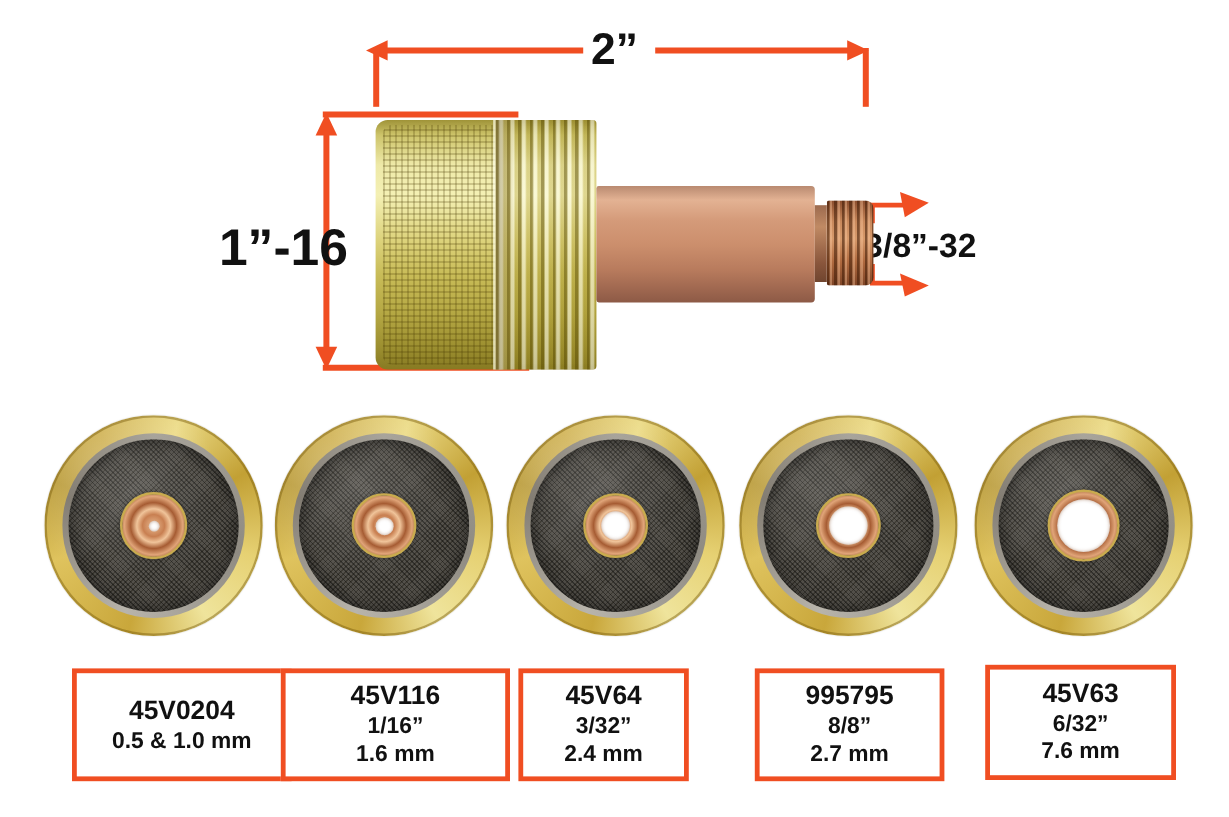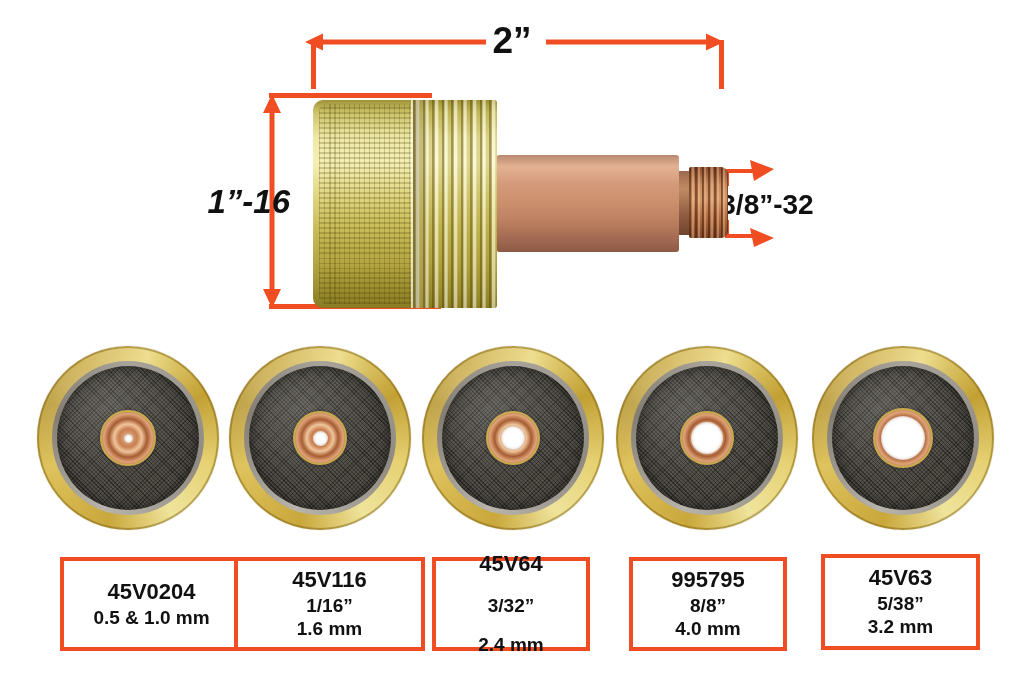--- a/index.html
+++ b/index.html
@@ -10,21 +10,21 @@
   }
 
   
   svg.dims { position:absolute; left:0; top:0; width:1024px; height:681px; pointer-events:none; }
   svg.dims .dl { stroke:var(--accent); stroke-width:5; fill:none; }
   svg.dims .hk { stroke:var(--accent); stroke-width:4; fill:none; }
   svg.dims .ah { fill:var(--accent); stroke:none; }
 
   .dim-label { position:absolute; color:#111; font-weight:700; text-align:center; }
   .dim-w { left:478px; top:20px; width:68px; font-size:37px; }
-  .dim-l { left:180px; top:183px; width:110px; font-size:33px; text-align:right;font-style:italic; }
+  .dim-l { left:180px; top:183px; width:110px; font-size:43px; text-align:right; }
   .dim-r { left:711px; top:189px; width:112px; font-size:28px; }
 
   
   .brass {
     position:absolute; left:313px; top:100px; width:184px; height:208px;
     border-radius:10px 3px 3px 10px;
     background:linear-gradient(180deg,#9f9338 0%,#cdc46a 6%,#eee9a8 18%,#f4f0b4 30%,#ddd37c 48%,#c8bc58 62%,#b4a743 78%,#9c8f30 91%,#877a22 100%);
   }
   .knurl {
     position:absolute; left:6px; top:4px; width:94px; height:200px; border-radius:8px 0 0 8px;
@@ -101,21 +101,21 @@
   .plabel {
     position:absolute; box-sizing:border-box; top:557px; height:94px;
     border:4px solid var(--accent); background:#fff;
     display:flex; flex-direction:column; justify-content:center; align-items:center;
     color:#111; text-align:center; line-height:1.22;
   }
   .plabel .pn    { font-size:22px; font-weight:700; }
   .plabel .psize { font-size:19px; font-weight:700; }
   .pl-1 { left:60px;  width:183px; }
   .pl-2 { left:234px; width:191px; }
-  .pl-3 { left:432px; width:158px;gap:16px; }
+  .pl-3 { left:432px; width:142px; }
   .pl-4 { left:629px; width:158px; }
   .pl-5 { left:821px; top:554px; width:159px; height:96px; }
 </style>
 </head>
 <body>
 
 <div class="stage">
 
   <svg class="dims" viewBox="0 0 1024 681">
 
@@ -217,21 +217,21 @@
     <div class="psize">1.6 mm</div>
   </div>
   <div class="plabel pl-3">
     <div class="pn">45V64</div>
     <div class="psize">3/32”</div>
     <div class="psize">2.4 mm</div>
   </div>
   <div class="plabel pl-4">
     <div class="pn">995795</div>
     <div class="psize">8/8”</div>
-    <div class="psize">4.0 mm</div>
+    <div class="psize">2.7 mm</div>
   </div>
   <div class="plabel pl-5">
     <div class="pn">45V63</div>
-    <div class="psize">5/38”</div>
-    <div class="psize">3.2 mm</div>
+    <div class="psize">6/32”</div>
+    <div class="psize">7.6 mm</div>
   </div>
 
 </div>
 
 </body></html>

